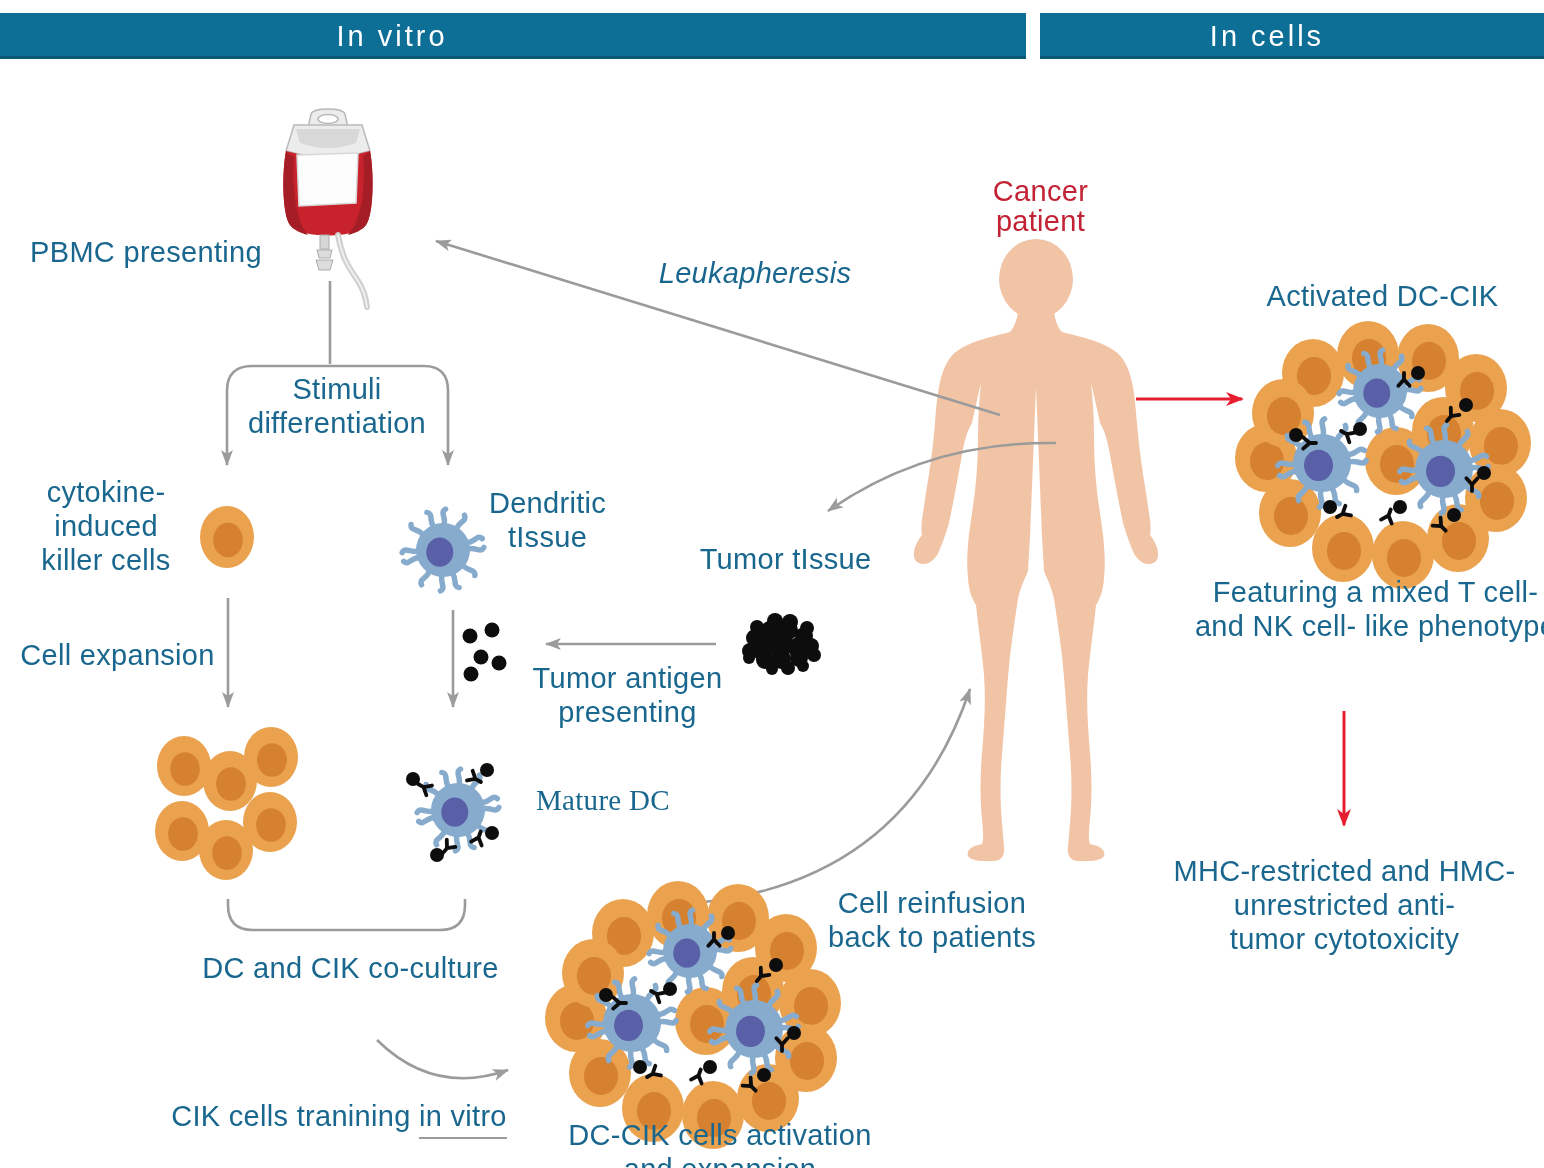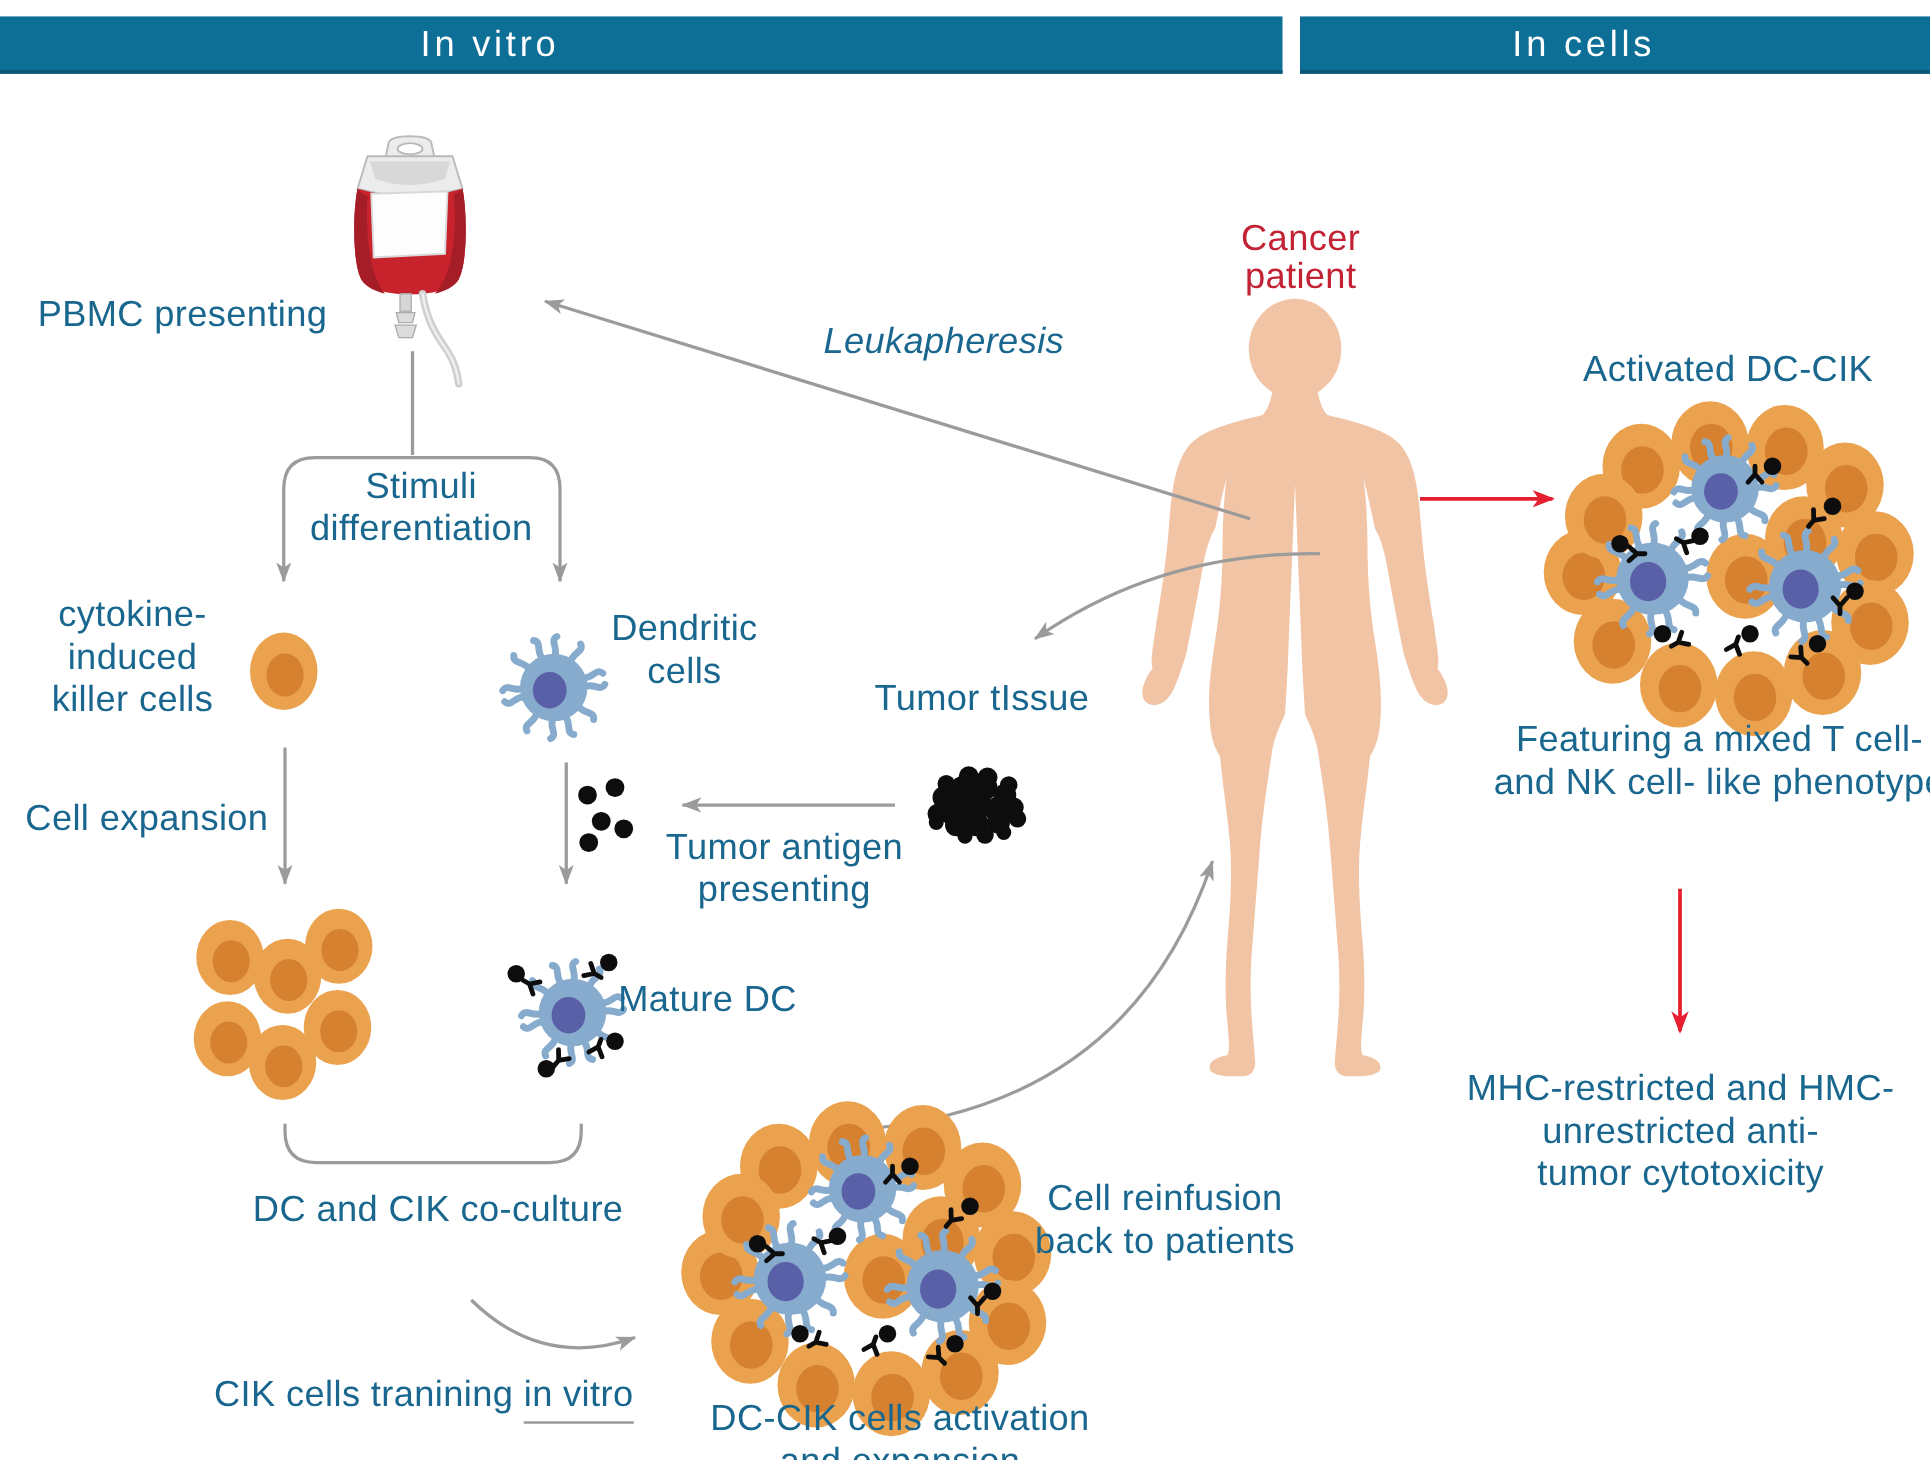--- a/index.html
+++ b/index.html
@@ -358,34 +358,34 @@
         <path d="M0 5 L0 1 M0 1 L-3.5 -3 M0 1 L3.5 -3" class="abk" transform="translate(1440,512) rotate(-45) scale(1.6)"></path>
       </g>
   </svg>
 
   <div class="lbl" style="left:28px;top:222px;width:236px;">PBMC presenting</div>
   <div class="lbl" style="left:237px;top:359px;width:200px;">Stimuli
 differentiation</div>
   <div class="lbl" style="left:-2px;top:462px;width:216px;">cytokine-induced
 killer cells</div>
   <div class="lbl" style="left:470px;top:473px;width:155px;">Dendritic
-cells</div>
+tIssue</div>
   <div class="lbl" style="left:15px;top:625px;width:205px;">Cell expansion</div>
   <div class="lbl" style="left:525px;top:648px;width:205px;">Tumor antigen
 presenting</div>
-  <div class="lbl" style="left:491px;top:770px;width:150px;">Mature DC</div>
+  <div class="lbl" style="left:528px;top:770px;width:150px;font-family:Liberation Serif, serif;">Mature DC</div>
   <div class="lbl" style="left:198px;top:938px;width:305px;">DC and CIK co-culture</div>
   <div class="lbl" style="left:164px;top:1086px;width:350px;white-space:nowrap;"><span>CIK cells tranining </span><span class="u-line">in vitro</span></div>
   <div class="lbl" style="left:532px;top:1105px;width:376px;">DC-CIK cells activation
 and expansion</div>
   <div class="lbl" style="left:645px;top:243px;width:220px;font-style:italic;">Leukapheresis</div>
   <div class="lbl" style="left:698px;top:529px;width:175px;">Tumor tIssue</div>
   <div class="lbl red" style="left:958px;top:163px;width:165px;">Cancer
 patient</div>
-  <div class="lbl" style="left:812px;top:929px;width:240px;">Cell reinfusion
+  <div class="lbl" style="left:812px;top:873px;width:240px;">Cell reinfusion
 back to patients</div>
   <div class="lbl" style="left:1250px;top:266px;width:265px;">Activated DC-CIK</div>
   <div class="lbl" style="left:1188px;top:562px;width:375px;">Featuring a mixed T cell-
 and NK cell- like phenotype</div>
   <div class="lbl" style="left:1162px;top:841px;width:365px;">MHC-restricted and HMC-
 unrestricted anti-
 tumor cytotoxicity</div>
 </div>
 
 </body></html>

